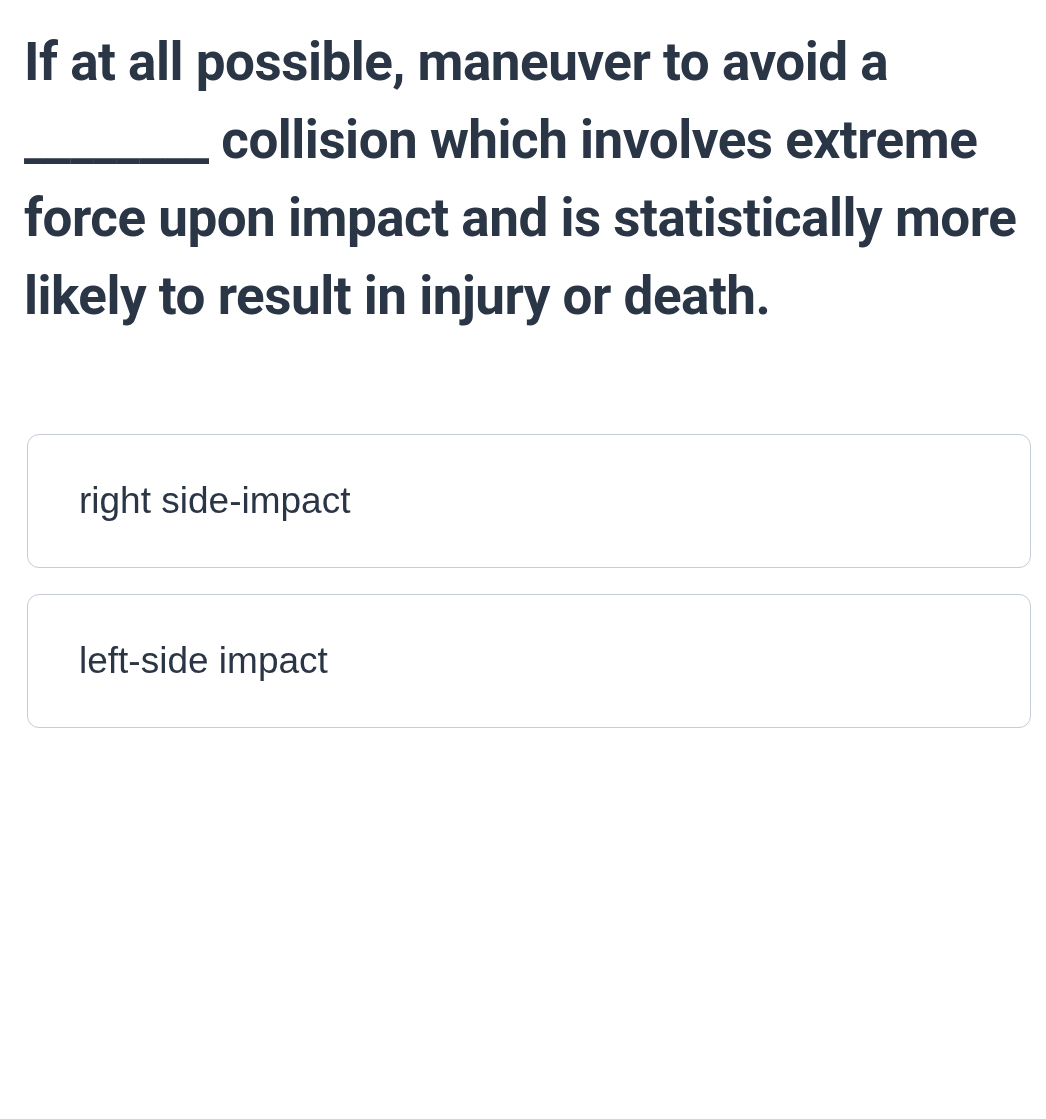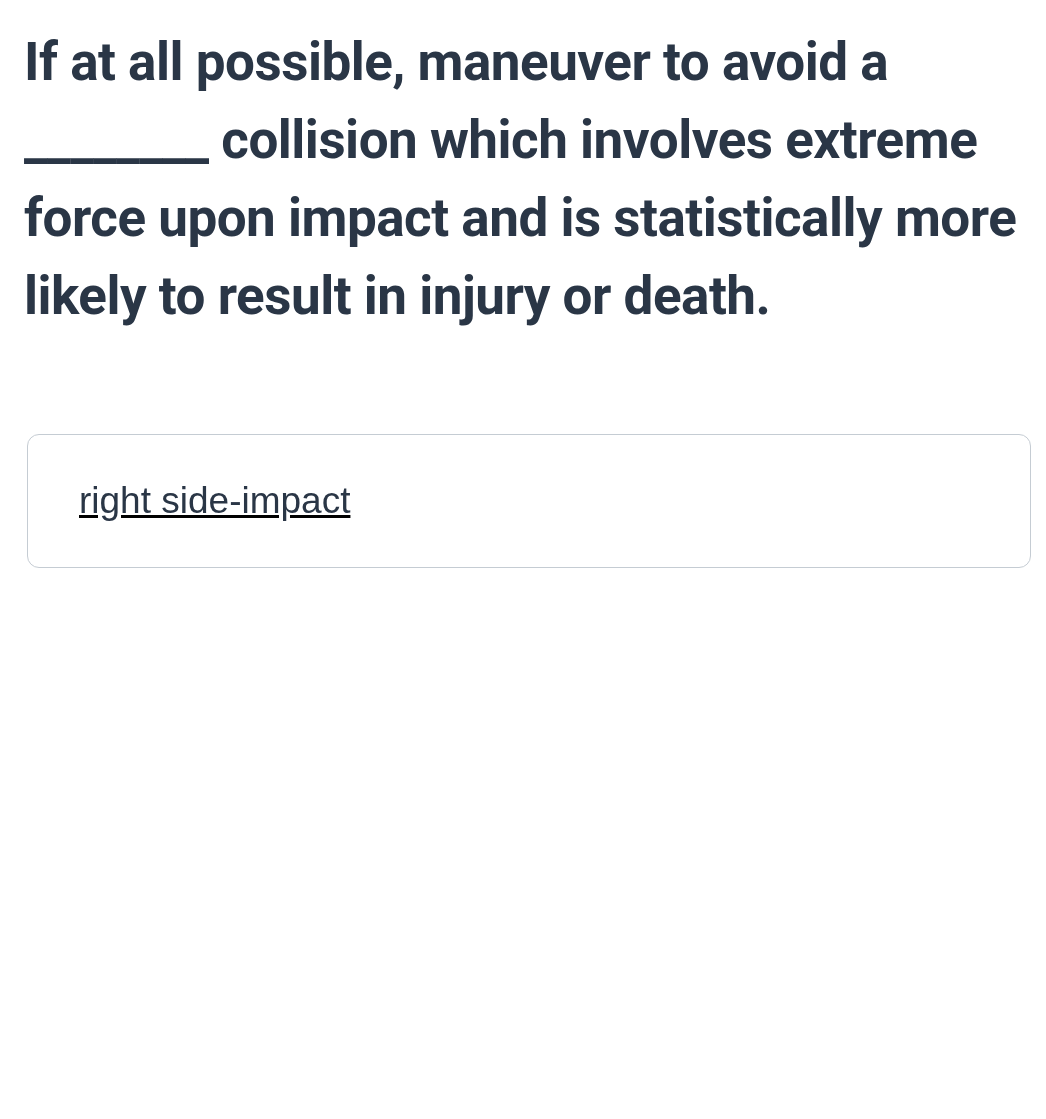--- a/index.html
+++ b/index.html
@@ -19,21 +19,20 @@
       font-weight: 700;
       color: #2a3646;
       line-height: 1.47;
       letter-spacing: -0.5px;
       margin-bottom: 95px;
     }
     .options-container {
       display: flex;
       flex-direction: column;
       gap: 20px;
-      text-decoration: underline;
     }
     .option {
       border: 1px solid #c5ccd3;
       border-radius: 12px;
       padding: 42px 48px;
       font-size: 37px;
       color: #2a3646;
       font-weight: 400;
       cursor: pointer;
       background: #ffffff;
@@ -49,13 +48,16 @@
   </style>
 </head>
 <body>
 
 <h1 class="question-text">If at all possible, maneuver to avoid a ________ collision which involves extreme force upon impact and is statistically more likely to result in injury or death.</h1>
 
 <div class="options-container">
   <button class="option">
     <span>right side-impact</span>
   </button>
+  <button class="option">
+    <span>left-side impact</span>
+  </button>
 </div>
 
 </body></html>

